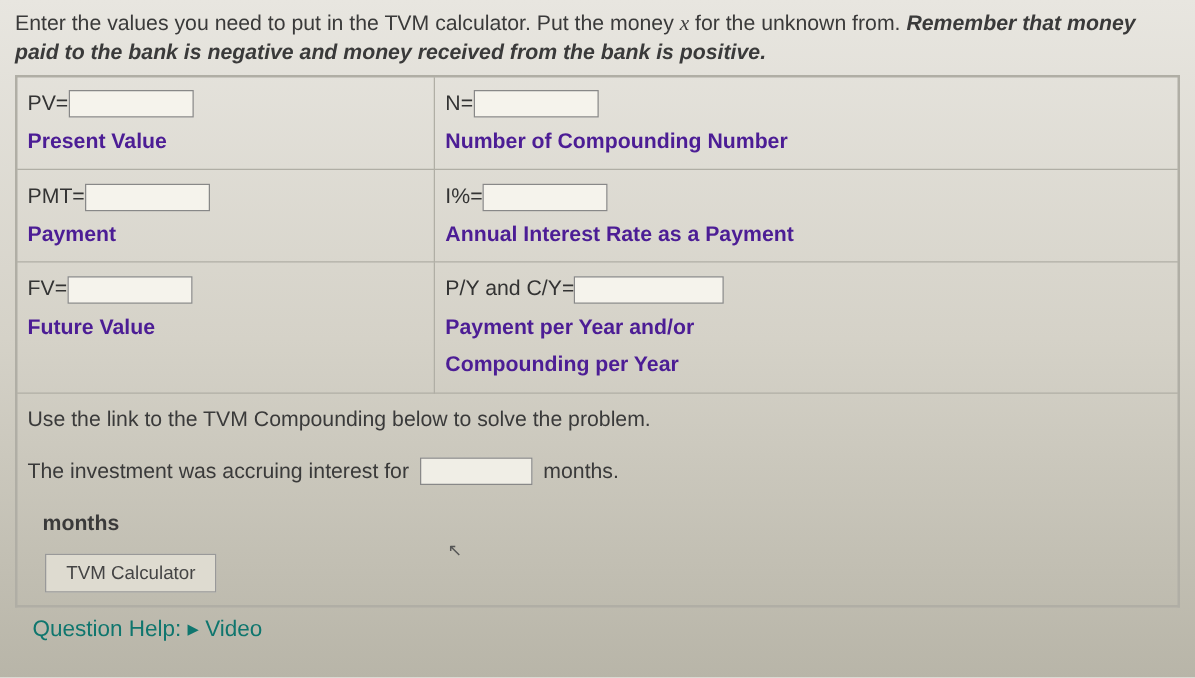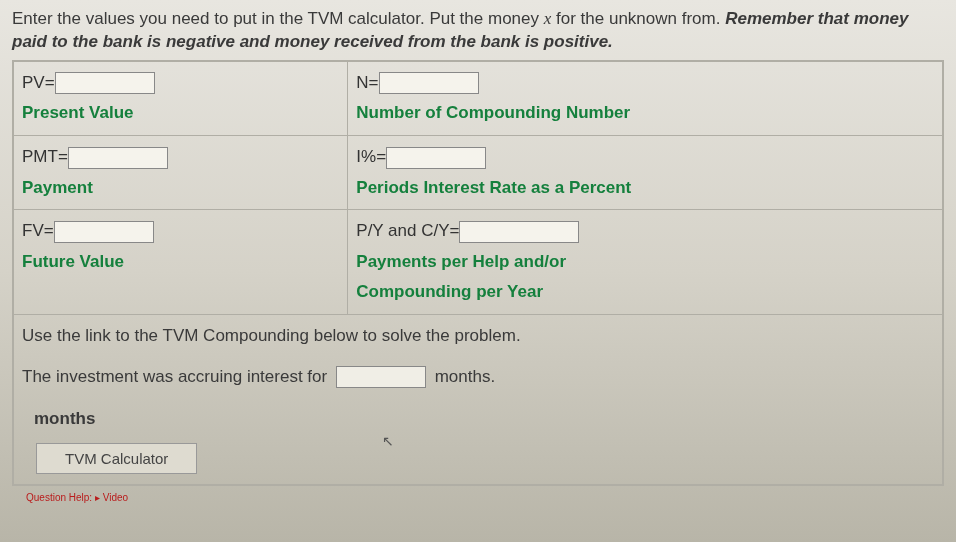--- a/index.html
+++ b/index.html
@@ -46,21 +46,21 @@
     .col-right {
       width: 64%;
     }
     .var-label {
       font-weight: normal;
       color: #333;
       text-align: center;
     }
     .desc {
       font-weight: bold;
-      color: #15803d;
+      color: #4c1d95;
       margin-top: 2px;
     }
     input.val {
       width: 100px;
       height: 22px;
       border: 1px solid #888;
       background: #f5f3ec;
       padding: 0 4px;
       font-size: 14px;
       vertical-align: middle;
@@ -84,37 +84,37 @@
     }
     .months-label {
       margin-top: 12px;
       padding-left: 12px;
       font-weight: bold;
     }
     .tvm-btn {
       display: inline-block;
       border: 1px solid #999;
       background: #dedbd0;
-      padding: 6px 28px;
+      padding: 6px 16px;
       margin: 8px 0 4px 14px;
       font-size: 15px;
       color: #444;
       cursor: pointer;
     }
     .cursor {
       position: relative;
       left: 180px;
       top: -18px;
       font-size: 14px;
       color: #555;
     }
     .question-help {
       margin-top: 6px;
-      font-size: 10px;
-      color: #b91c1c;
+      font-size: 18px;
+      color: #0f766e;
       padding-left: 14px;
     }
   </style>
 </head>
 <body>
 
 <div class="instructions">
   <span>Enter the values you need to put in the TVM calculator. Put the money </span><span class="math-x">x</span><span> for the unknown from. </span><span class="bold">Remember that money paid to the bank is negative and money received from the bank is positive.</span>
 </div>
 
@@ -130,31 +130,31 @@
       <span class="desc">Number of Compounding Number</span>
     </td>
   </tr>
   <tr>
     <td class="col-left">
       <span class="var-label">PMT=</span><input class="val" type="text" style=""><br>
       <span class="desc">Payment</span>
     </td>
     <td class="col-right">
       <span class="var-label">I%=</span><input class="val" type="text" style=""><br>
-      <span class="desc">Periods Interest Rate as a Percent</span>
+      <span class="desc">Annual Interest Rate as a Payment</span>
     </td>
   </tr>
   <tr>
     <td class="col-left">
       <span class="var-label">FV=</span><input class="val" type="text" style=""><br>
       <span class="desc">Future Value</span>
     </td>
     <td class="col-right">
       <span class="var-label">P/Y and C/Y=</span><input class="val wide" type="text" style=""><br>
-      <span class="desc">Payments per Help and/or</span><br>
+      <span class="desc">Payment per Year and/or</span><br>
       <span class="desc">Compounding per Year</span>
     </td>
   </tr>
   <tr>
     <td colspan="2" class="full-row">
       <div>Use the link to the TVM Compounding below to solve the problem.</div>
       <div class="sentence">
         <span>The investment was accruing interest for </span><input class="inline-input" type="text" style=""><span> months.</span>
       </div>
       <div class="months-label">months</div>

